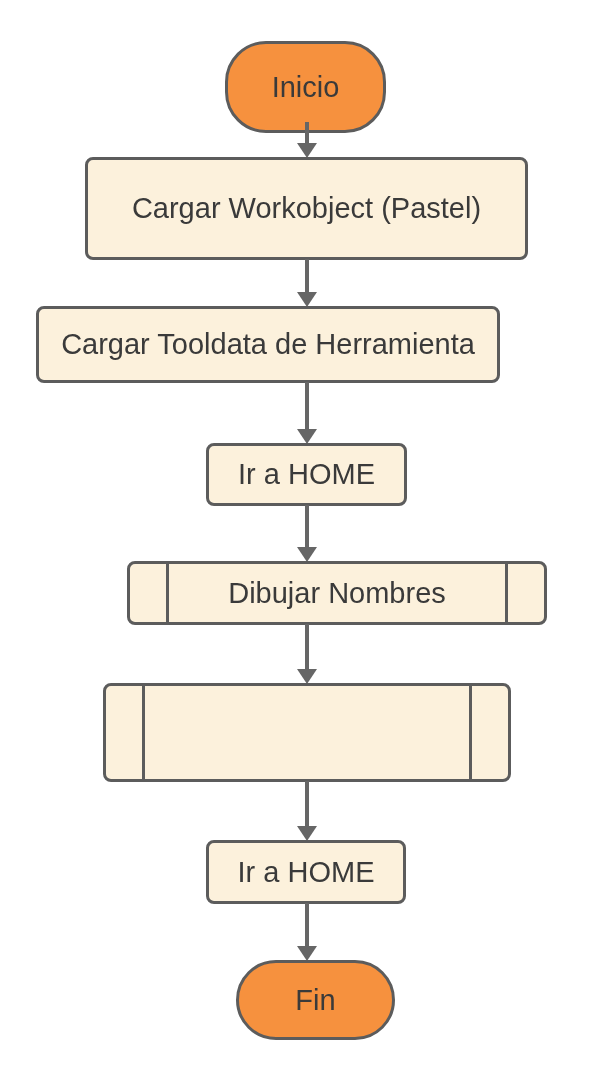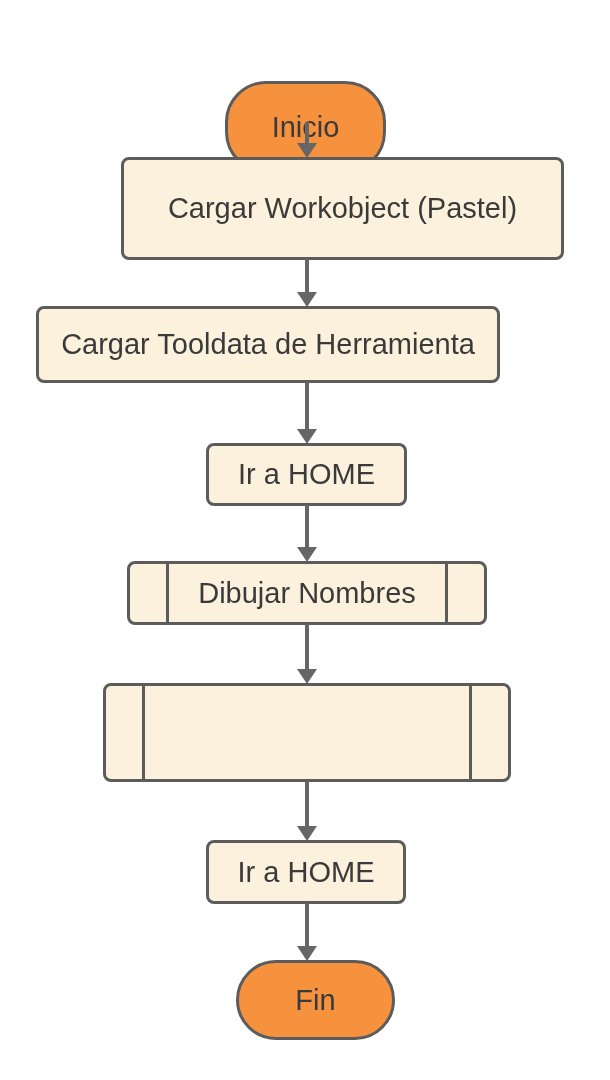--- a/index.html
+++ b/index.html
@@ -47,25 +47,25 @@
     position:absolute;
     top:0;
     bottom:0;
     width:3px;
     background:var(--border);
   }
   .predef-bar.left{left:36px;}
   .predef-bar.right{right:36px;}
 
   
-  #n-inicio     {left:225px; top:41px;  width:161px; height:92px;margin-top:40px;}
-  #n-workobject {left:85px;  top:157px; width:443px; height:103px;margin-left:36px;}
+  #n-inicio     {left:225px; top:41px;  width:161px; height:92px;}
+  #n-workobject {left:85px;  top:157px; width:443px; height:103px;}
   #n-tooldata   {left:36px;  top:306px; width:464px; height:77px;}
   #n-home1      {left:206px; top:443px; width:201px; height:63px;}
-  #n-nombres    {left:127px; top:561px; width:360px; height:64px;}
+  #n-nombres    {left:127px; top:561px; width:420px; height:64px;}
   #n-decoracion {left:103px; top:683px; width:408px; height:99px;}
   #n-home2      {left:206px; top:840px; width:200px; height:64px;}
   #n-fin        {left:236px; top:960px; width:159px; height:80px;}
 
   
   .arrow{
     position:absolute;
     left:297px;
     width:20px;
     display:flex;

